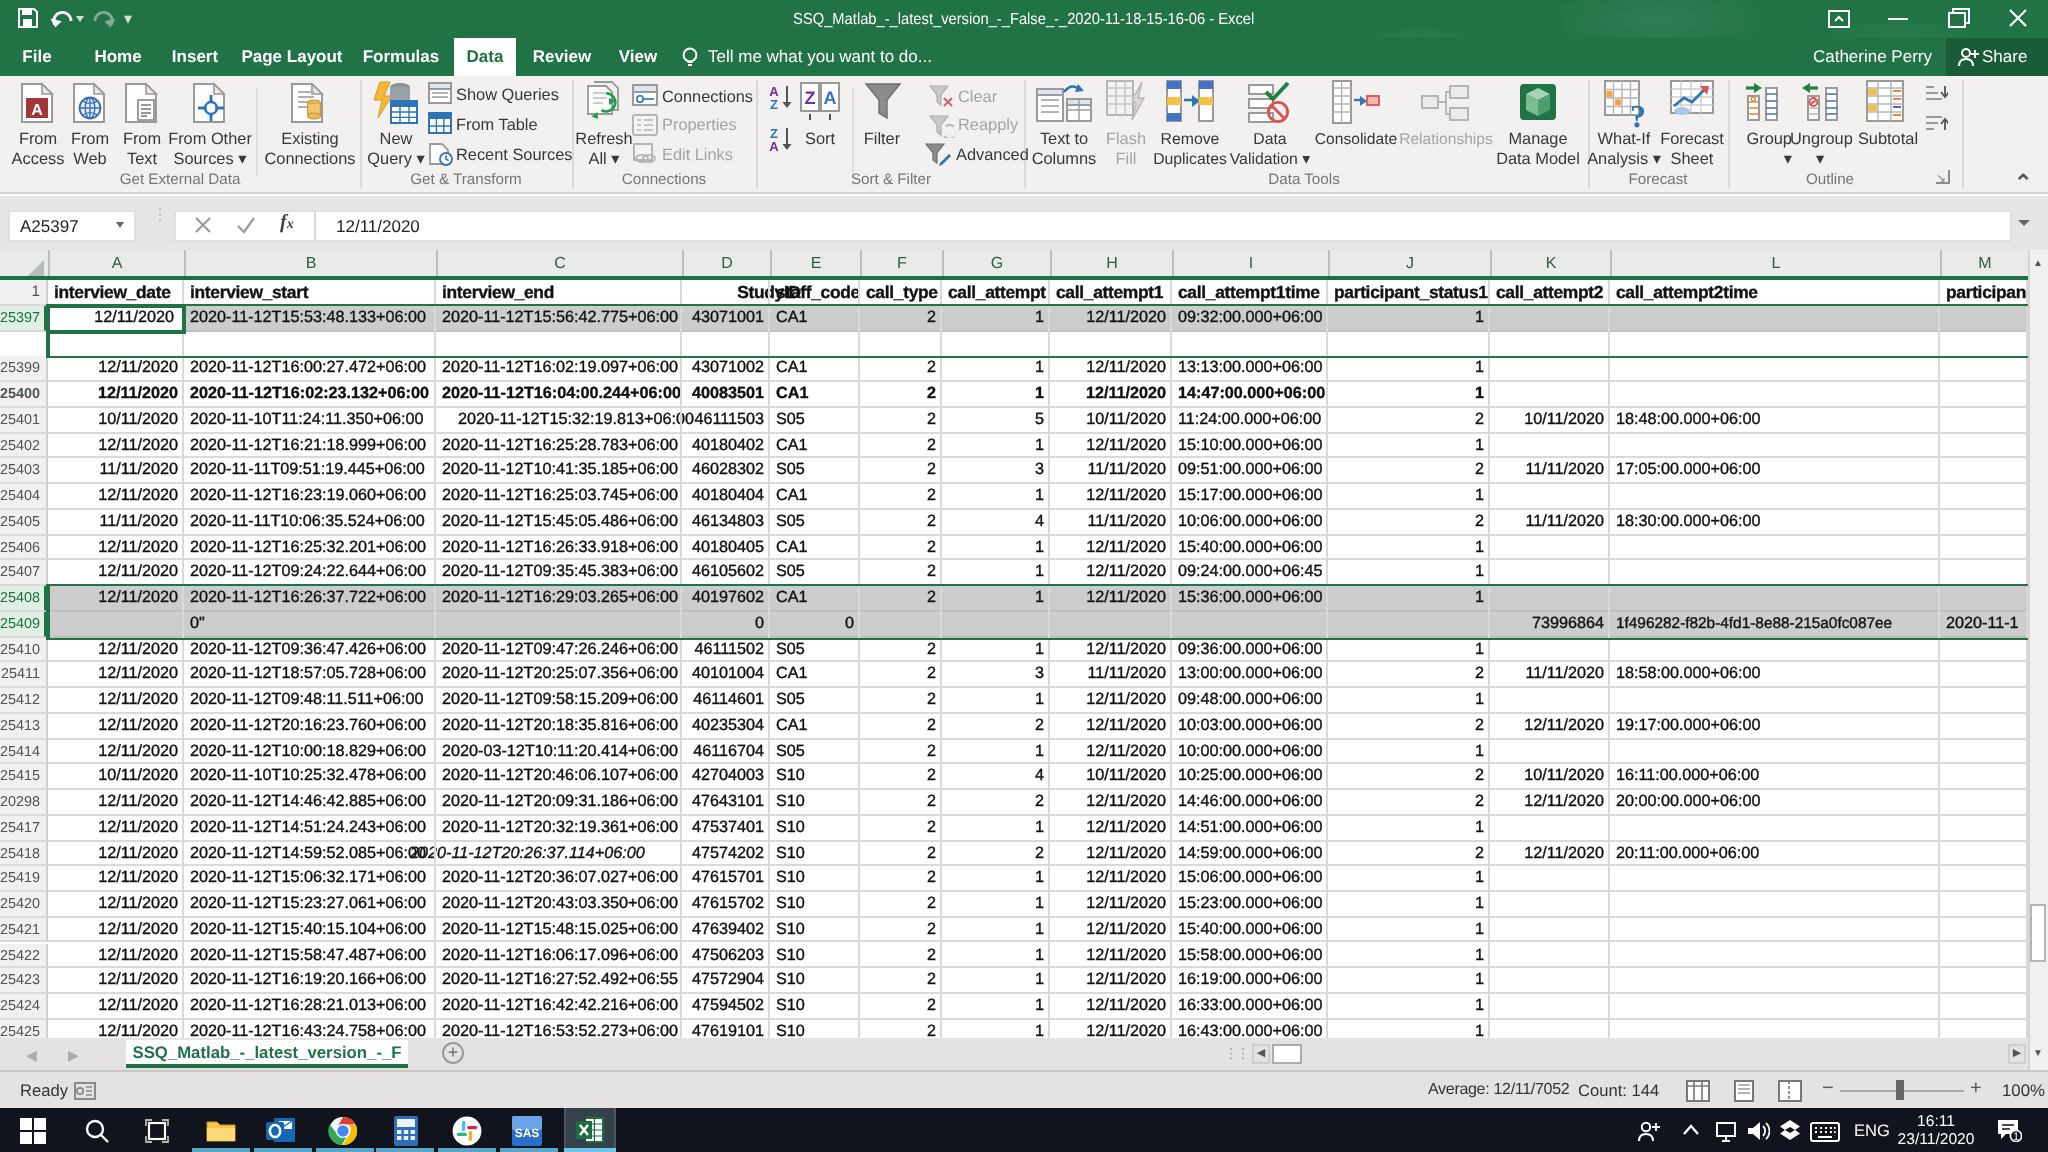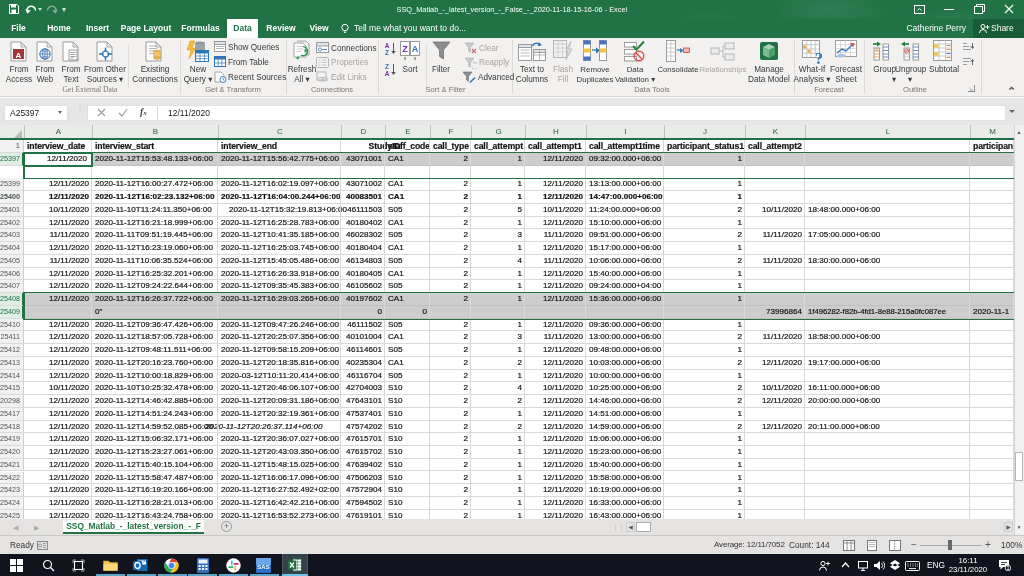--- a/index.html
+++ b/index.html
@@ -351,21 +351,21 @@
       <path d="M1 1.5 h8 M1 4.5 h6 M1 7.5 h4" stroke="#9a9a9a" stroke-width="1"></path>
       <path d="M10.5 8 v-5 M8.5 5 l2 -2.5 2 2.5" fill="none" stroke="#555" stroke-width="0.9"></path>
     </svg>
 <div class="biglbl" style="left:2px;top:27px;width:34px;">From<br>Access</div>
 <div class="biglbl" style="left:28px;top:27px;width:34px;">From<br>Web</div>
 <div class="biglbl" style="left:54px;top:27px;width:34px;">From<br>Text</div>
 <div class="biglbl" style="left:83px;top:27px;width:44px;">From Other<br>Sources&nbsp;▾</div>
 <div class="biglbl" style="left:128px;top:27px;width:54px;">Existing<br>Connections</div>
 <div class="biglbl" style="left:183px;top:27px;width:30px;">New<br>Query&nbsp;▾</div>
 <div class="biglbl" style="left:286px;top:27px;width:32px;">Refresh<br>All&nbsp;▾</div>
-<div class="glabel" style="left:20px;width:140px;font-family:Liberation Serif, serif;">Get External Data</div>
+<div class="glabel" style="left:20px;width:140px;">Get External Data</div>
 <div class="glabel" style="left:180px;width:106px;">Get &amp; Transform</div>
 <div class="glabel" style="left:286px;width:92px;">Connections</div>
 <div class="glabel" style="left:398px;width:95px;">Sort &amp; Filter</div>
 <div class="glabel" style="left:608px;width:88px;">Data Tools</div>
 <div class="glabel" style="left:794px;width:70px;">Forecast</div>
 <div class="glabel" style="left:880px;width:70px;">Outline</div>
 <div class="abs" style="left:968px;top:47px;width:7px;height:7px;border-right:1px solid #8a8a8a;border-bottom:1px solid #8a8a8a;font-size:6px;color:#8a8a8a;">↘</div>
 <div class="abs" style="left:1007px;top:47px;color:#555;font-size:11px;font-weight:bold;">⌃</div>
 </div>
 <div id="fbar" class="abs">
@@ -407,20 +407,21 @@
 <div class="cell txt" style="left:92px;width:166px;top:0;height:13px;line-height:12.5px;font-weight:bold;color:#111;font-size:8.7px;letter-spacing:-0.15px;">interview_start</div>
 <div class="cell txt" style="left:218px;width:163px;top:0;height:13px;line-height:12.5px;font-weight:bold;color:#111;font-size:8.7px;letter-spacing:-0.15px;">interview_end</div>
 <div class="cell txt" style="left:341px;width:84px;top:0;height:13px;line-height:12.5px;font-weight:bold;color:#111;font-size:8.7px;letter-spacing:-0.15px;text-align:center;">StudyID</div>
 <div class="cell txt" style="left:385px;width:85px;top:0;height:13px;line-height:12.5px;font-weight:bold;color:#111;font-size:8.7px;letter-spacing:-0.15px;">staff_code</div>
 <div class="cell txt" style="left:430px;width:81px;top:0;height:13px;line-height:12.5px;font-weight:bold;color:#111;font-size:8.7px;letter-spacing:-0.15px;">call_type</div>
 <div class="cell txt" style="left:471px;width:94px;top:0;height:13px;line-height:12.5px;font-weight:bold;color:#111;font-size:8.7px;letter-spacing:-0.15px;">call_attempt</div>
 <div class="cell txt" style="left:525px;width:101px;top:0;height:13px;line-height:12.5px;font-weight:bold;color:#111;font-size:8.7px;letter-spacing:-0.15px;">call_attempt1</div>
 <div class="cell txt" style="left:586px;width:118px;top:0;height:13px;line-height:12.5px;font-weight:bold;color:#111;font-size:8.7px;letter-spacing:-0.15px;">call_attempt1time</div>
 <div class="cell txt" style="left:664px;width:121px;top:0;height:13px;line-height:12.5px;font-weight:bold;color:#111;font-size:8.7px;letter-spacing:-0.15px;">participant_status1</div>
 <div class="cell txt" style="left:745px;width:100px;top:0;height:13px;line-height:12.5px;font-weight:bold;color:#111;font-size:8.7px;letter-spacing:-0.15px;">call_attempt2</div>
+<div class="cell txt" style="left:805px;width:205px;top:0;height:13px;line-height:12.5px;font-weight:bold;color:#111;font-size:8.7px;letter-spacing:-0.15px;">call_attempt2time</div>
 <div class="cell txt" style="left:970px;width:84px;top:0;height:13px;line-height:12.5px;font-weight:bold;color:#111;font-size:8.7px;letter-spacing:-0.15px;">participant_stat</div>
 </div>
 <div class="row" style="top:13.00px;background:#cdcdcd;border-bottom:1px solid #c0c0c0;">
 <div class="rh rhsel">25397</div>
 <div class="cell num" style="left:24px;width:68px;top:0;">12/11/2020</div>
 <div class="cell txt" style="left:92px;width:126px;top:0;">2020-11-12T15:53:48.133+06:00</div>
 <div class="cell txt" style="left:218px;width:123px;top:0;">2020-11-12T15:56:42.775+06:00</div>
 <div class="cell num" style="left:341px;width:44px;top:0;">43071001</div>
 <div class="cell txt" style="left:385px;width:45px;top:0;">CA1</div>
 <div class="cell num" style="left:430px;width:41px;top:0;">2</div>
@@ -551,21 +552,21 @@
 <div class="row" style="top:140.40px;background:#fff;border-bottom:1px solid #d9d9d9;">
 <div class="rh">25407</div>
 <div class="cell num" style="left:24px;width:68px;top:0;">12/11/2020</div>
 <div class="cell txt" style="left:92px;width:126px;top:0;">2020-11-12T09:24:22.644+06:00</div>
 <div class="cell txt" style="left:218px;width:123px;top:0;">2020-11-12T09:35:45.383+06:00</div>
 <div class="cell num" style="left:341px;width:44px;top:0;">46105602</div>
 <div class="cell txt" style="left:385px;width:45px;top:0;">S05</div>
 <div class="cell num" style="left:430px;width:41px;top:0;">2</div>
 <div class="cell num" style="left:471px;width:54px;top:0;">1</div>
 <div class="cell num" style="left:525px;width:61px;top:0;">12/11/2020</div>
-<div class="cell txt" style="left:586px;width:78px;top:0;">09:24:00.000+04:00</div>
+<div class="cell txt" style="left:586px;width:78px;top:0;">09:24:00.000+06:45</div>
 <div class="cell num" style="left:664px;width:81px;top:0;">1</div>
 </div>
 <div class="row" style="top:153.14px;background:#cdcdcd;border-bottom:1px solid #c0c0c0;">
 <div class="rh rhsel">25408</div>
 <div class="cell num" style="left:24px;width:68px;top:0;">12/11/2020</div>
 <div class="cell txt" style="left:92px;width:126px;top:0;">2020-11-12T16:26:37.722+06:00</div>
 <div class="cell txt" style="left:218px;width:123px;top:0;">2020-11-12T16:29:03.265+06:00</div>
 <div class="cell num" style="left:341px;width:44px;top:0;">40197602</div>
 <div class="cell txt" style="left:385px;width:45px;top:0;">CA1</div>
 <div class="cell num" style="left:430px;width:41px;top:0;">2</div>
@@ -759,21 +760,21 @@
 <div class="cell num" style="left:430px;width:41px;top:0;">2</div>
 <div class="cell num" style="left:471px;width:54px;top:0;">1</div>
 <div class="cell num" style="left:525px;width:61px;top:0;">12/11/2020</div>
 <div class="cell txt" style="left:586px;width:78px;top:0;">15:58:00.000+06:00</div>
 <div class="cell num" style="left:664px;width:81px;top:0;">1</div>
 </div>
 <div class="row" style="top:344.24px;background:#fff;border-bottom:1px solid #d9d9d9;">
 <div class="rh">25423</div>
 <div class="cell num" style="left:24px;width:68px;top:0;">12/11/2020</div>
 <div class="cell txt" style="left:92px;width:126px;top:0;">2020-11-12T16:19:20.166+06:00</div>
-<div class="cell txt" style="left:218px;width:123px;top:0;">2020-11-12T16:27:52.492+02:00</div>
+<div class="cell txt" style="left:218px;width:123px;top:0;">2020-11-12T16:27:52.492+06:55</div>
 <div class="cell num" style="left:341px;width:44px;top:0;">47572904</div>
 <div class="cell txt" style="left:385px;width:45px;top:0;">S10</div>
 <div class="cell num" style="left:430px;width:41px;top:0;">2</div>
 <div class="cell num" style="left:471px;width:54px;top:0;">1</div>
 <div class="cell num" style="left:525px;width:61px;top:0;">12/11/2020</div>
 <div class="cell txt" style="left:586px;width:78px;top:0;">16:19:00.000+06:00</div>
 <div class="cell num" style="left:664px;width:81px;top:0;">1</div>
 </div>
 <div class="row" style="top:356.98px;background:#fff;border-bottom:1px solid #d9d9d9;">
 <div class="rh">25424</div>

